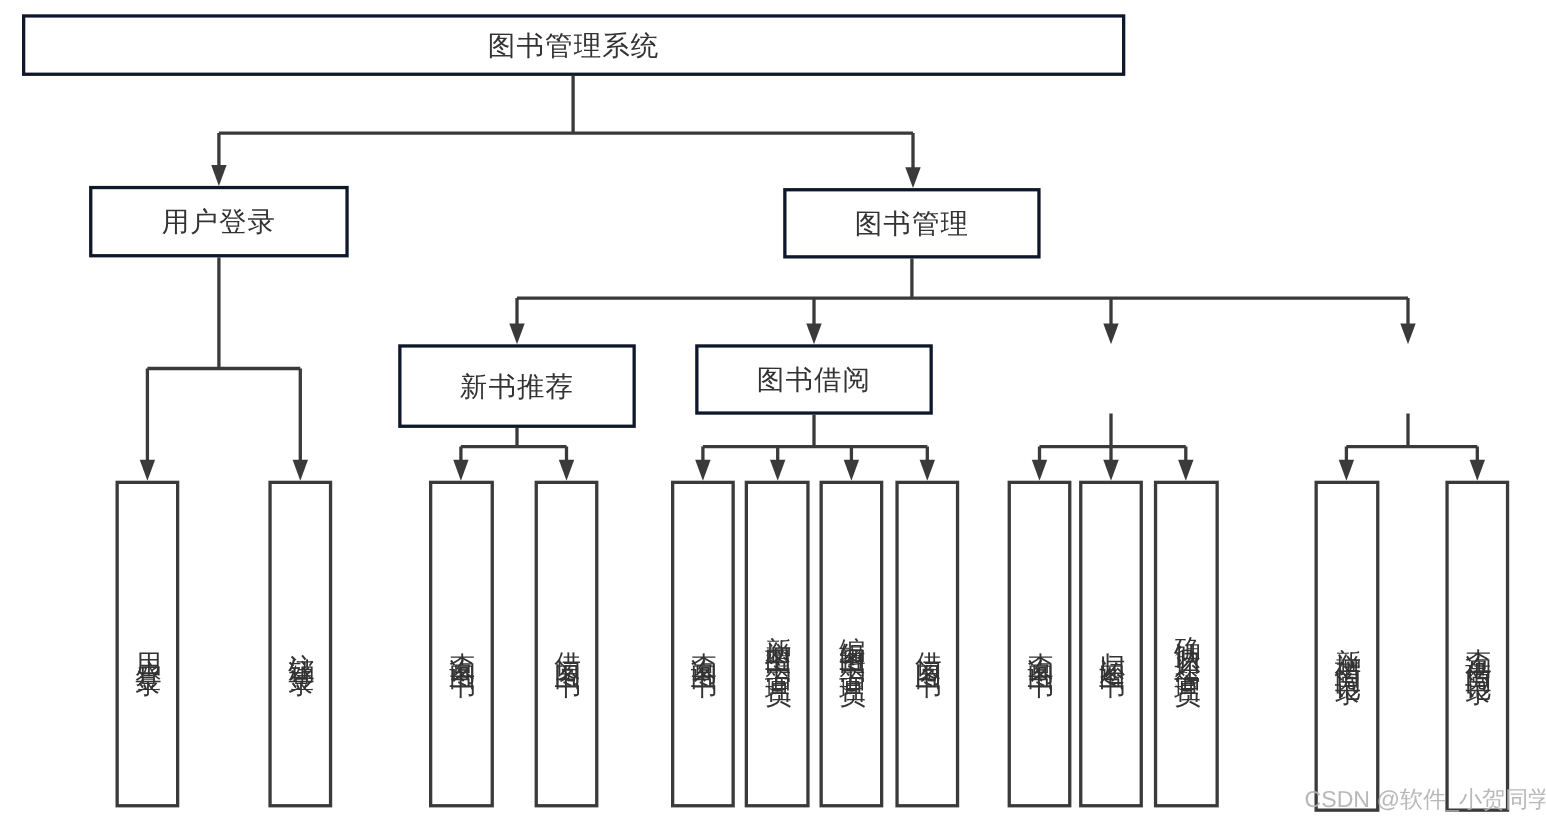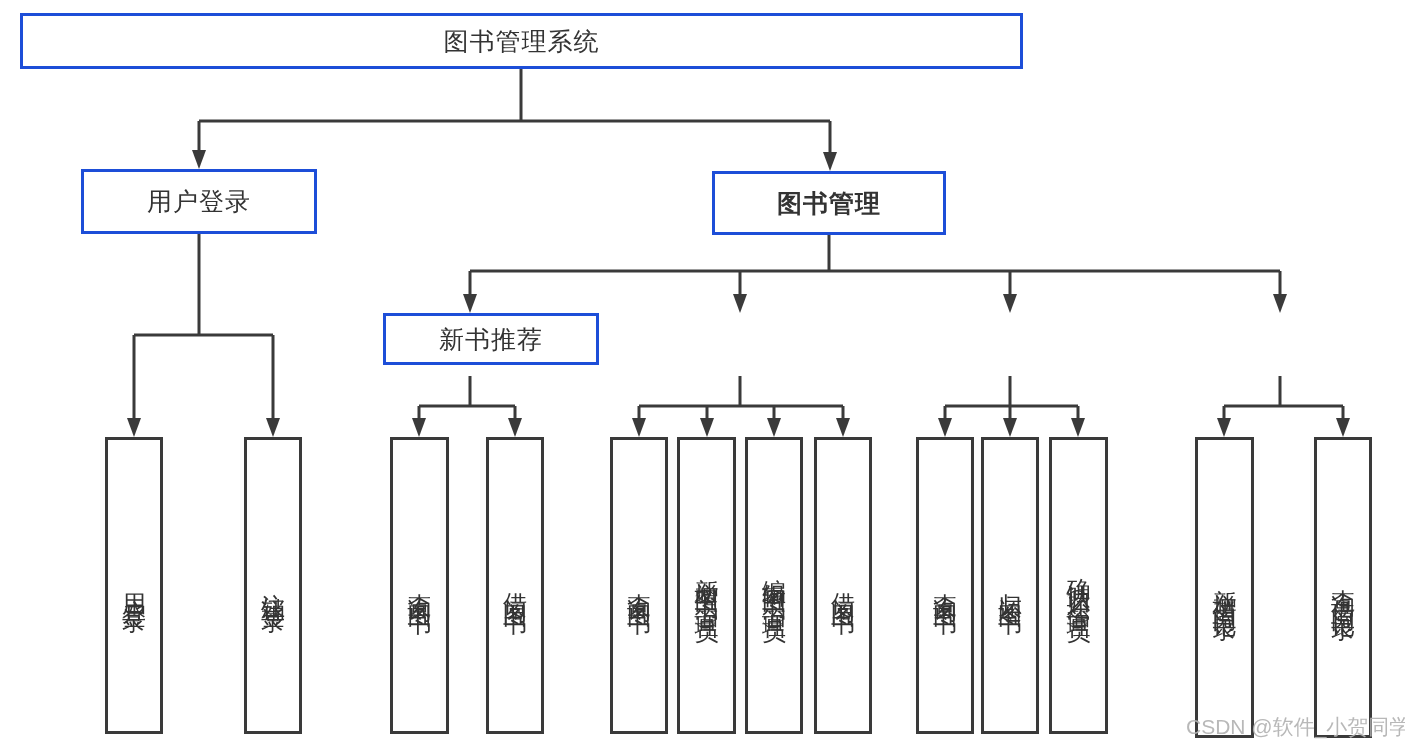--- a/index.html
+++ b/index.html
@@ -12,21 +12,21 @@
     font-family: "Liberation Sans", "DejaVu Sans", sans-serif;
   }
   #connector-layer {
     position: absolute;
     left: 0; top: 0;
     width: 1405px; height: 747px;
   }
   .hnode {
     position: absolute;
     box-sizing: border-box;
-    border: 3px solid #1d4ed8;
+    border: 3px solid #0f172a;
     background: #ffffff;
     display: flex;
     align-items: center;
     justify-content: center;
     font-size: 25px;
     color: #333333;
     letter-spacing: 1px;
     white-space: nowrap;
   }
   .vnode {
@@ -105,23 +105,24 @@
     <g stroke="#3a3a3a" stroke-width="3" fill="none">
       <path d="M1280 376 V406 M1224 406 H1343 M1224 406 V422 M1343 406 V422"></path>
       <polygon fill="#3a3a3a" stroke="none" points="1217,418 1231,418 1224,437"></polygon>
       <polygon fill="#3a3a3a" stroke="none" points="1336,418 1350,418 1343,437"></polygon>
     </g>
   </svg>
 
   <div class="hnode" style="left:20px; top:13px; width:1003px; height:56px;">图书管理系统</div>
 
   <div class="hnode" style="left:81px; top:169px; width:236px; height:65px;">用户登录</div>
-  <div class="hnode" style="left:712px; top:171px; width:234px; height:64px;font-weight:bold;">图书管理</div>
+  <div class="hnode" style="left:712px; top:171px; width:234px; height:64px;">图书管理</div>
 
-  <div class="hnode" style="left:362px; top:313px; width:216px; height:52px;margin-left:21px;">新书推荐</div>
+  <div class="hnode" style="left:362px; top:313px; width:216px; height:76px;">新书推荐</div>
+  <div class="hnode" style="left:632px; top:313px; width:216px; height:64px;">图书借阅</div>
 
   <div class="vnode" style="left:105px;">
     <span>用户登录</span>
   </div>
   <div class="vnode" style="left:244px;">
     <span>注销登录</span>
   </div>
 
   <div class="vnode" style="left:390px; width:59px;">
     <span>查询图书</span>

